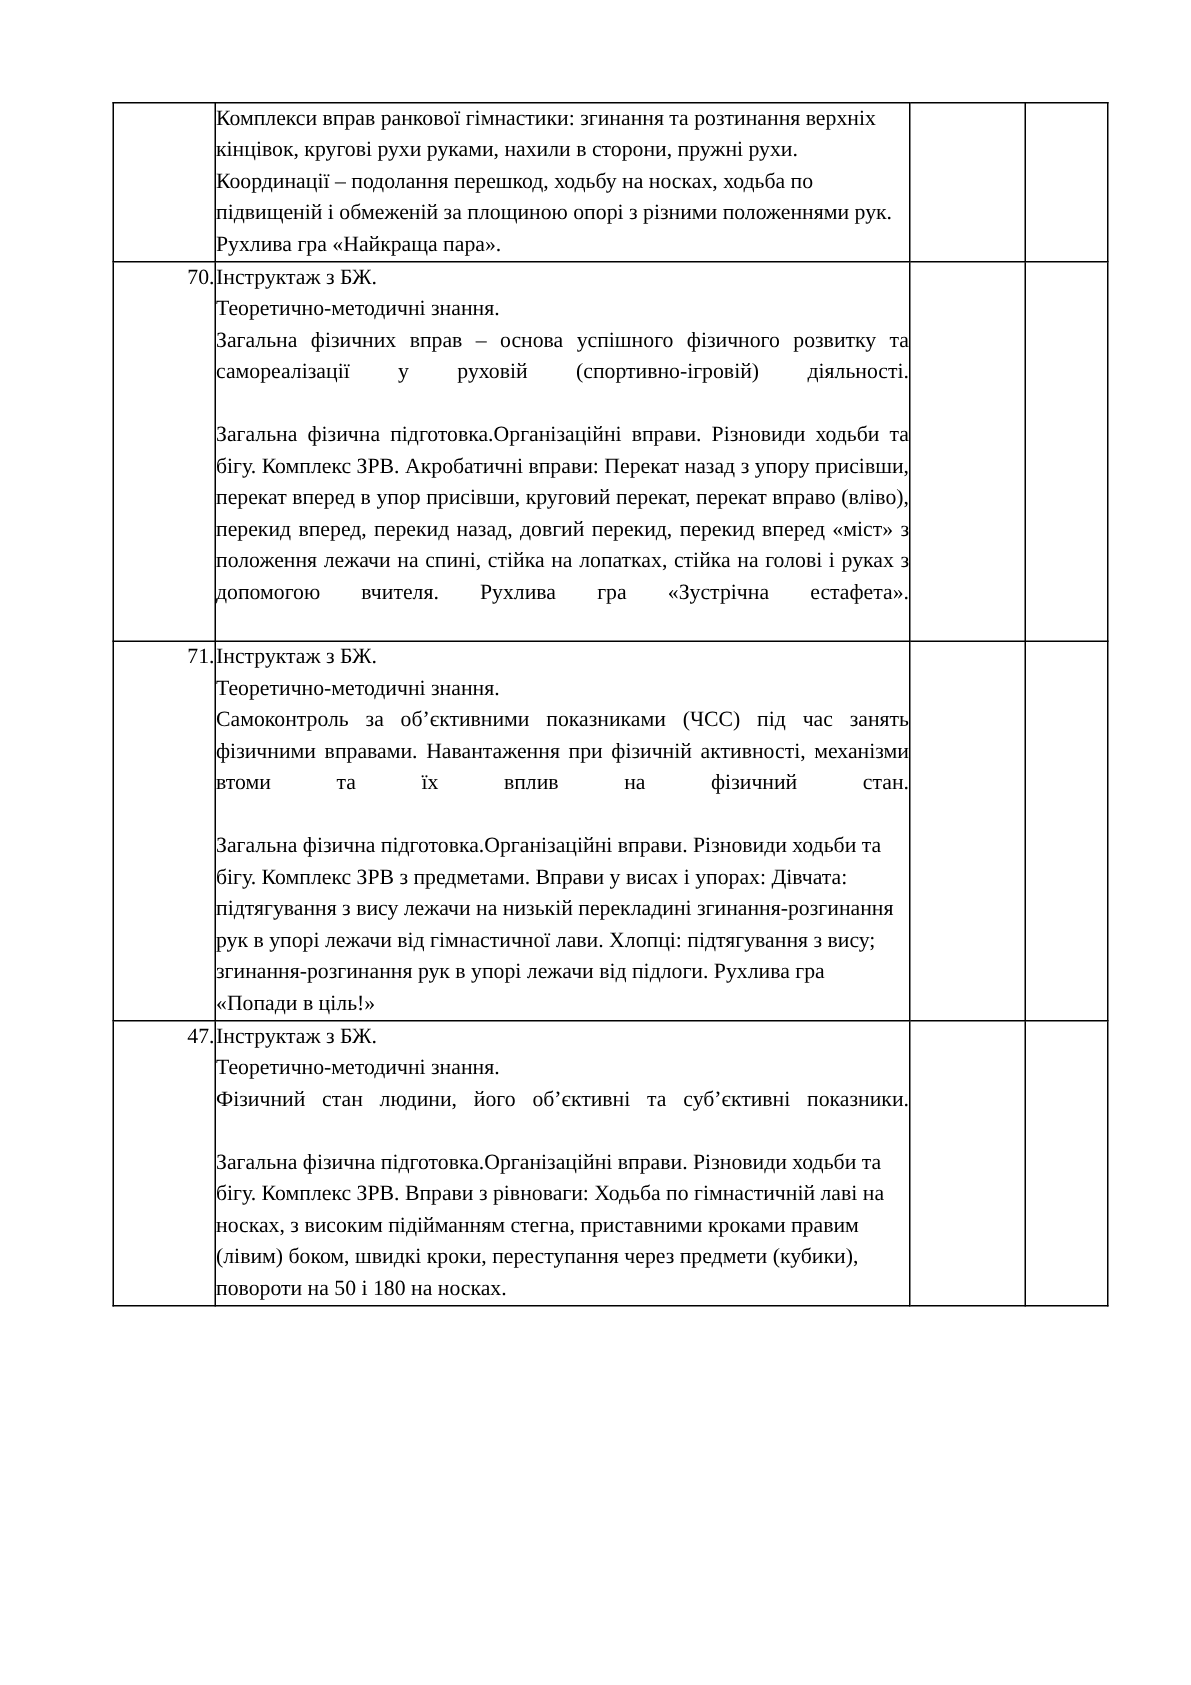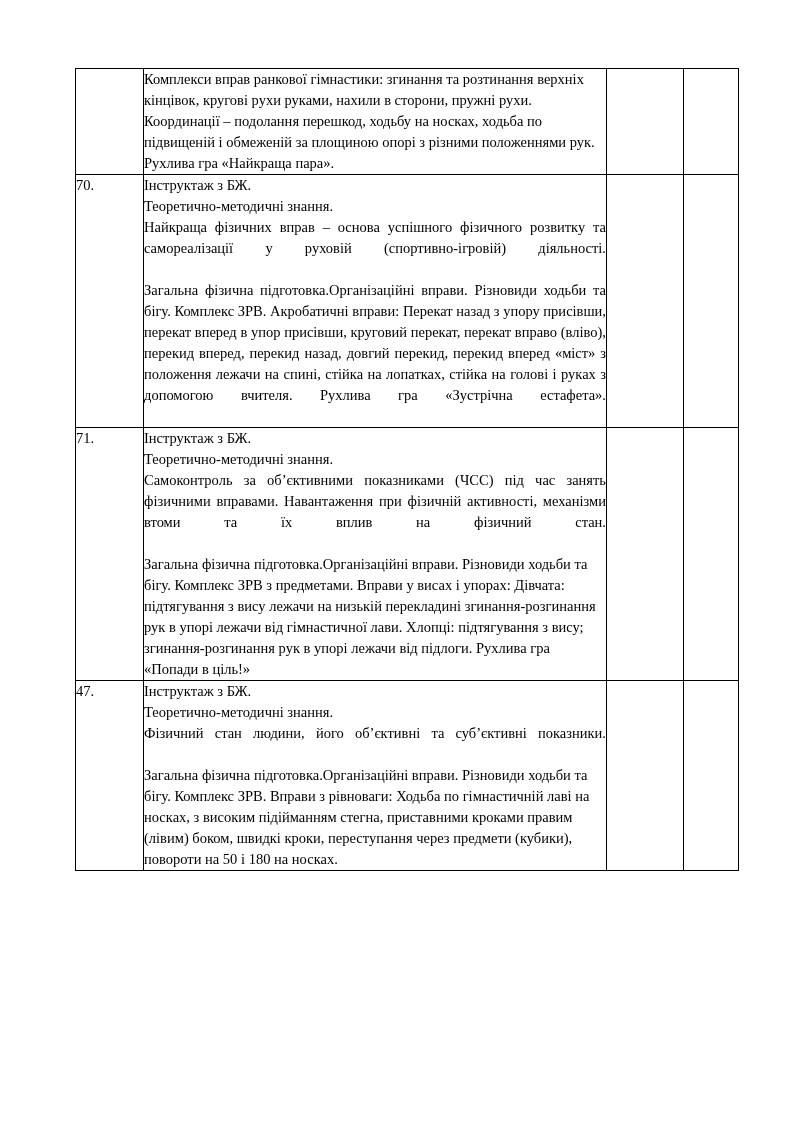--- a/index.html
+++ b/index.html
@@ -37,20 +37,21 @@
   }
   col.c-num   { width: 68px; }
   col.c-body  { width: 463px; }
   col.c-x1    { width: 77px; }
   col.c-x2    { width: 55px; }
 
   .cell-num {
     padding: 3px 4px 3px 5px;
     font-size: 14.5px;
     line-height: 21px;
+    text-align: right;
   }
   .cell-body {
     padding: 3px 6px 4px 6px;
     font-size: 14.5px;
     line-height: 21px;
   }
   .cell-empty {
     padding: 3px 4px;
   }
 
@@ -89,21 +90,21 @@
             <p class="para left"><span>Комплекси вправ ранкової гімнастики: згинання та розтинання верхніх кінцівок, кругові рухи руками, нахили в сторони, пружні рухи. Координації – подолання перешкод, ходьбу на носках, ходьба по підвищеній і обмеженій за площиною опорі з різними положеннями рук. Рухлива гра «Найкраща пара».</span></p>
           </td>
           <td class="cell-empty"><span></span></td>
           <td class="cell-empty"><span></span></td>
         </tr>
         <tr>
           <td class="cell-num"><span>70.</span></td>
           <td class="cell-body">
             <p class="para left"><span>Інструктаж  з БЖ.</span></p>
             <p class="para left"><b class="hd">Теоретично-методичні знання.</b></p>
-            <p class="para just"><span>Найкраща фізичних вправ – основа успішного фізичного розвитку та самореалізації у руховій (спортивно-ігровій) діяльності.</span></p>
+            <p class="para just"><span>Загальна фізичних вправ – основа успішного фізичного розвитку та самореалізації у руховій (спортивно-ігровій) діяльності.</span></p>
             <p class="para just"><b class="hd">Загальна  фізична  підготовка.</b><span>Організаційні  вправи. Різновиди ходьби та бігу. Комплекс ЗРВ. Акробатичні вправи: Перекат назад з упору присівши, перекат вперед в упор присівши, круговий перекат, перекат вправо (вліво), перекид вперед, перекид назад, довгий перекид, перекид вперед  «міст» з положення лежачи на спині, стійка на лопатках, стійка на голові і руках з допомогою вчителя. Рухлива гра  «Зустрічна естафета».</span></p>
           </td>
           <td class="cell-empty"><span></span></td>
           <td class="cell-empty"><span></span></td>
         </tr>
         <tr>
           <td class="cell-num"><span>71.</span></td>
           <td class="cell-body">
             <p class="para left"><span>Інструктаж  з БЖ.</span></p>
             <p class="para left"><b class="hd">Теоретично-методичні знання.</b></p>

